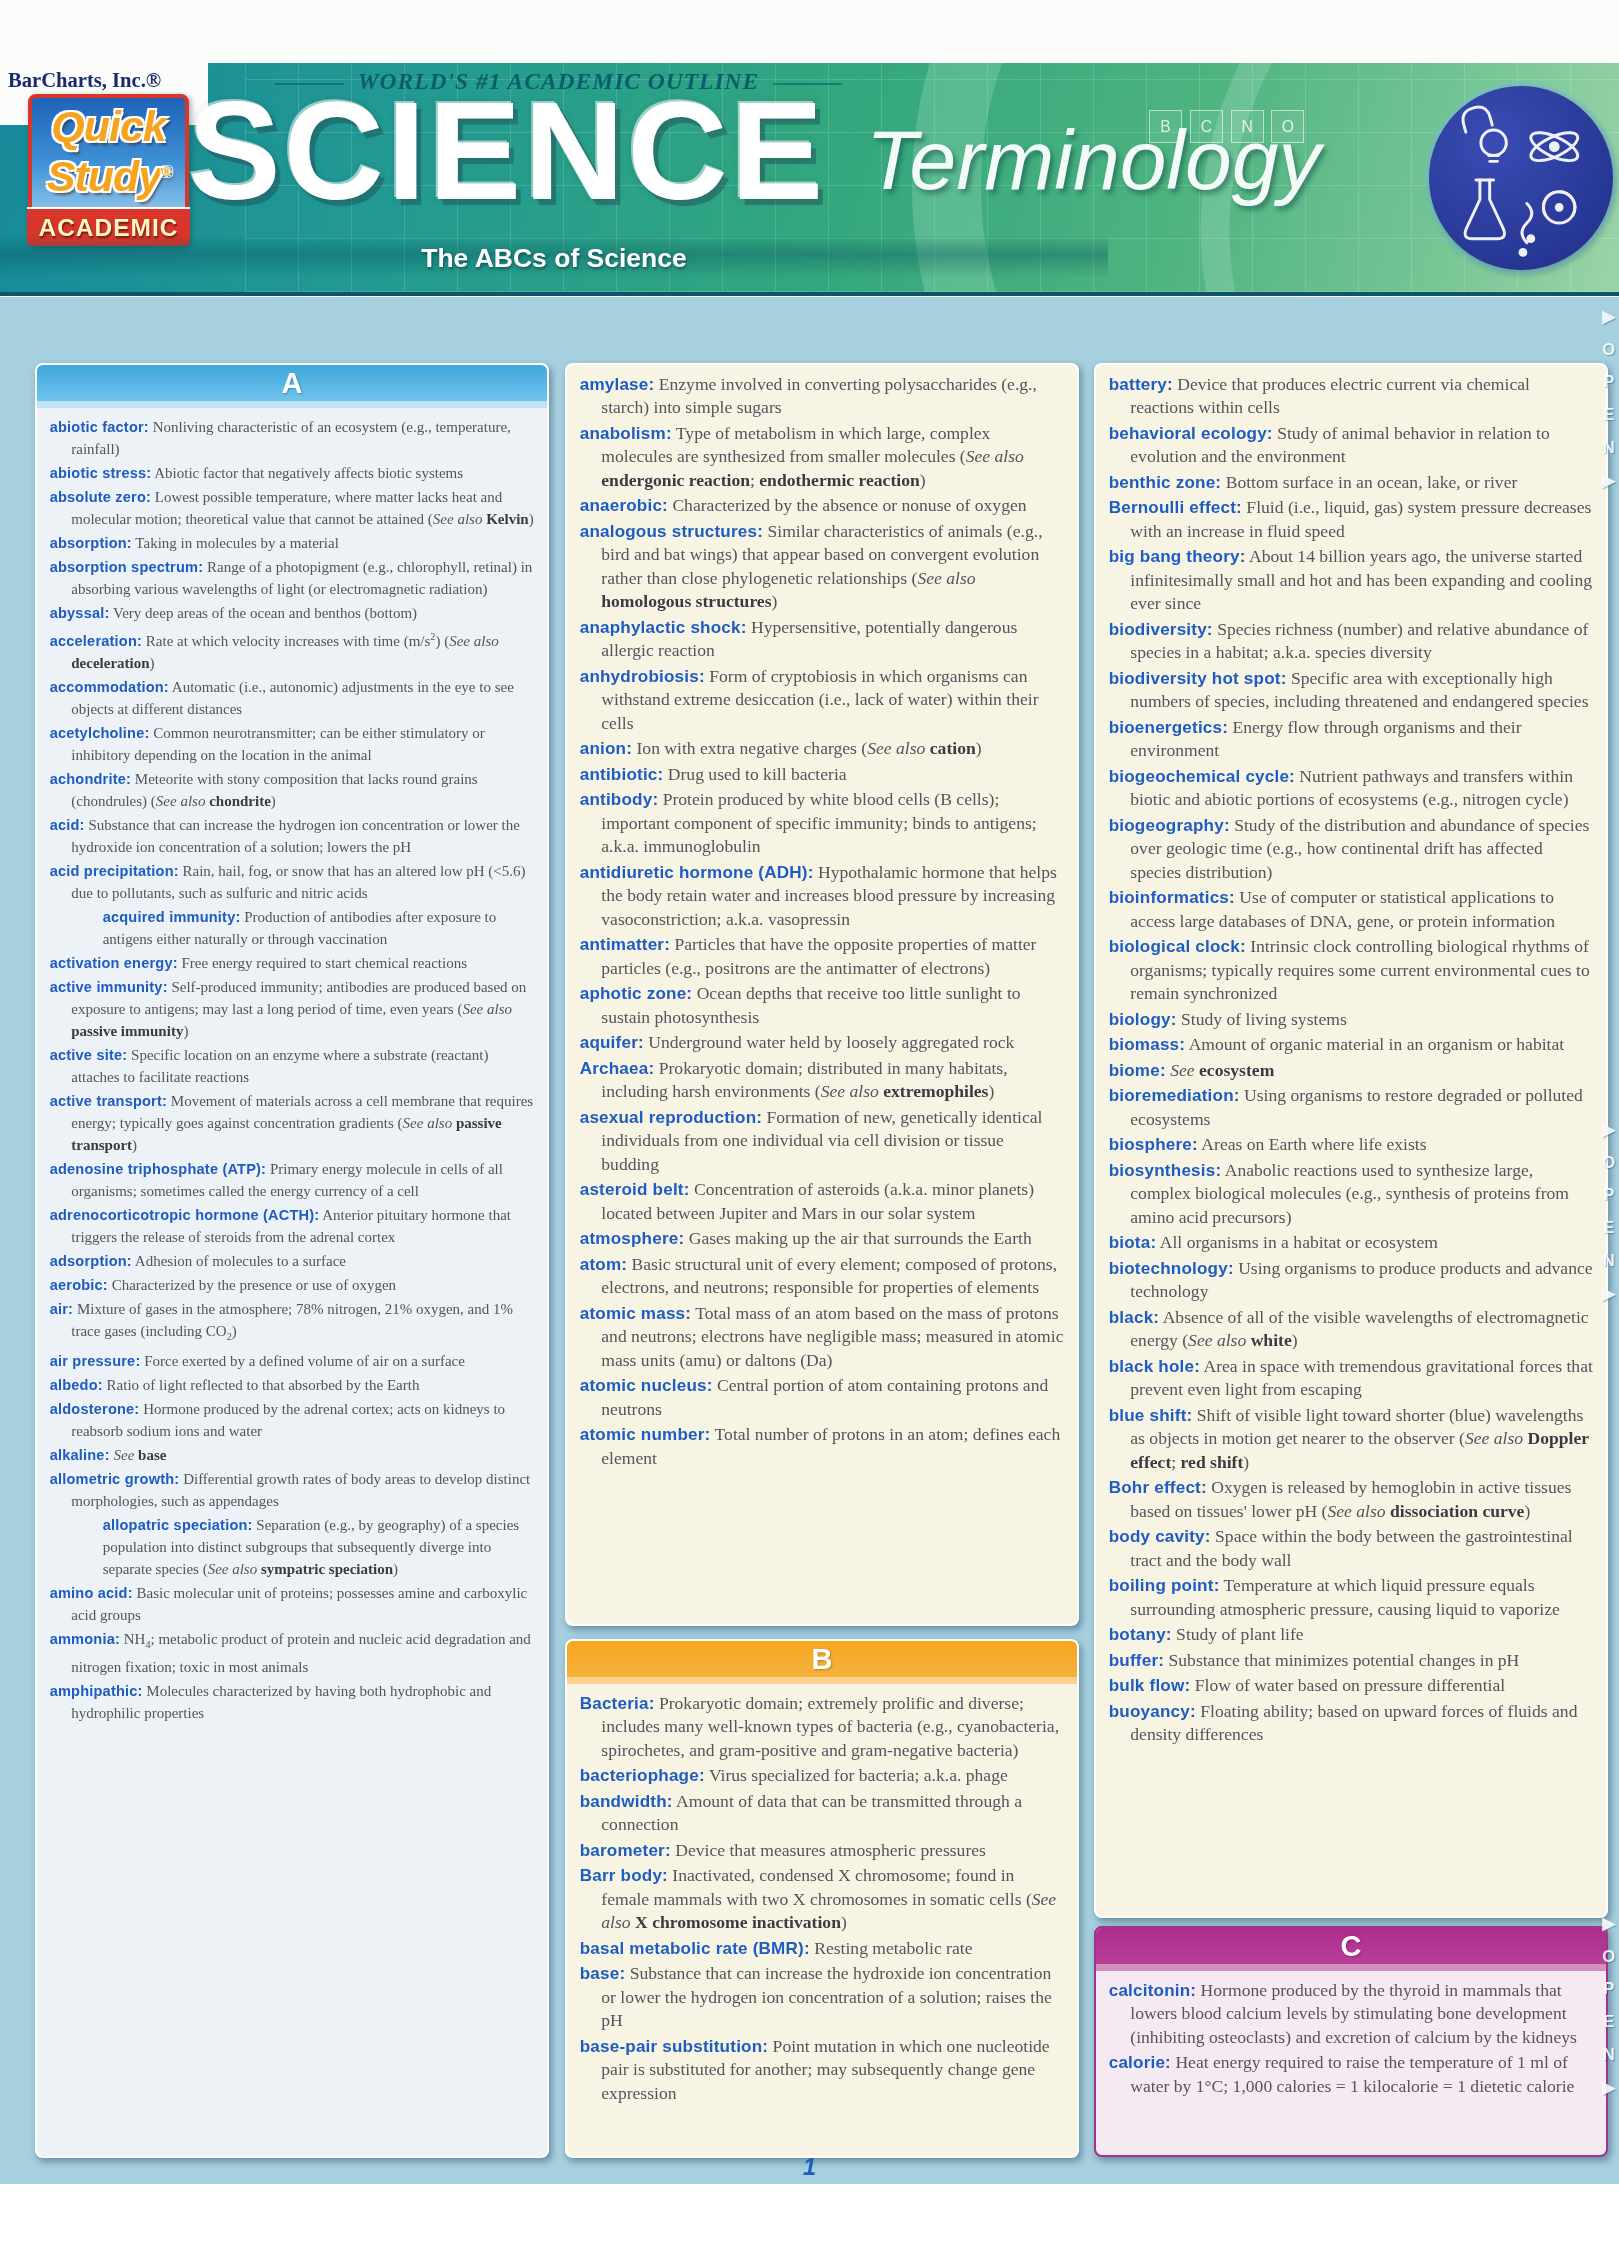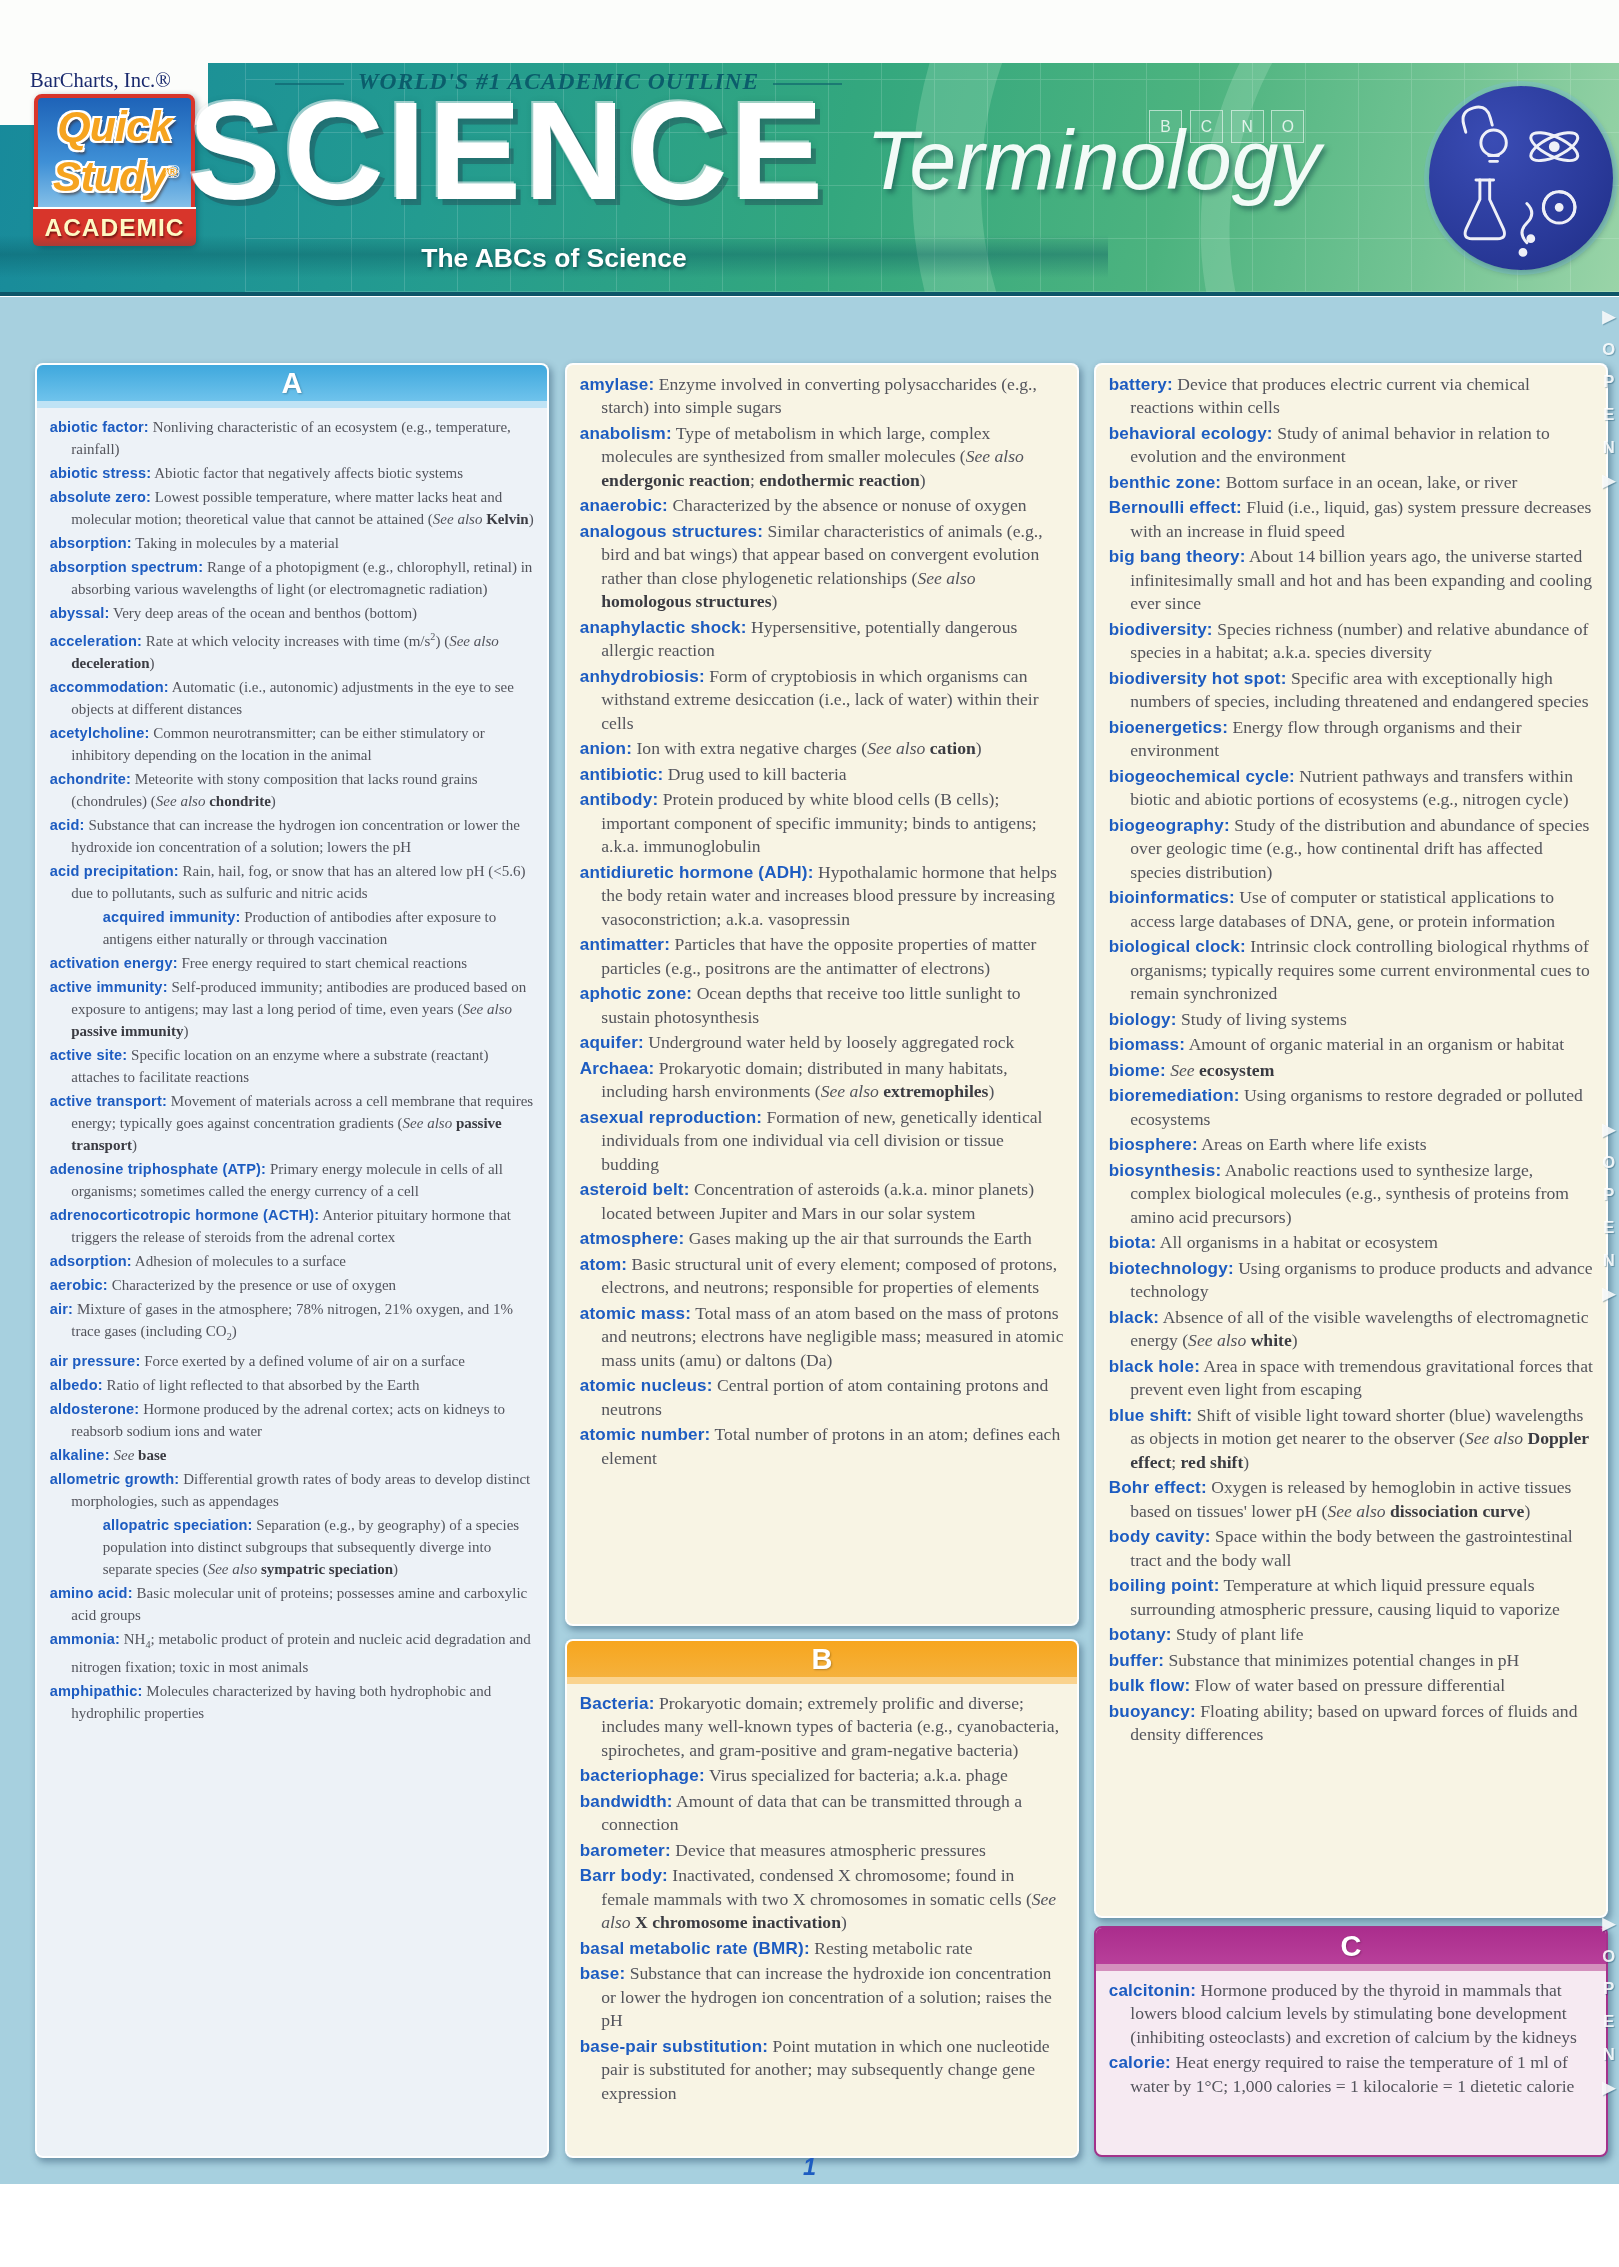--- a/index.html
+++ b/index.html
@@ -18,28 +18,28 @@
     background-image:
       repeating-linear-gradient(0deg, rgba(255,255,255,.9) 0 1px, transparent 1px 53px),
       repeating-linear-gradient(90deg, rgba(255,255,255,.9) 0 1px, transparent 1px 53px);
   }
   .swoosh1{position:absolute;right:-176px;top:-255px;width:745px;height:745px;border-radius:50%;
     border:69px solid rgba(200,240,210,.22);}
   .swoosh2{position:absolute;right:-59px;top:-118px;width:412px;height:549px;border-radius:50%;
     border:29px solid rgba(230,250,235,.18);transform:rotate(18deg);}
   .top-strip{position:absolute;left:0;top:0;width:100%;height:63px;background:#fcfdfb;}
   .top-strip-left{position:absolute;left:0;top:0;width:208px;height:125px;background:#fcfdfb;border-bottom-right-radius:13.7px;}
-  .publisher{position:absolute;left:30px;top:69px;font-family:"Liberation Serif",serif;
-    font-weight:normal;font-size:20.6px;color:#1a2a6e;}
+  .publisher{position:absolute;left:8px;top:69px;font-family:"Liberation Serif",serif;
+    font-weight:bold;font-size:20.6px;color:#1a2a6e;}
   .tagline{position:absolute;left:0;top:68px;width:1117px;text-align:center;
     font-family:"Liberation Serif",serif;font-style:italic;font-weight:bold;
     font-size:23.5px;color:#0b5d6b;letter-spacing:1px;}
   .tagline::before,.tagline::after{content:"";display:inline-block;width:69px;height:2px;background:#0b5d6b;vertical-align:middle;margin:0 13.7px;opacity:.6;}
   
-  .qs-logo{position:absolute;left:34px;top:94px;width:153px;border:4.9px solid #d8352b;border-radius:7.8px;
+  .qs-logo{position:absolute;left:28px;top:94px;width:153px;border:4.9px solid #d8352b;border-radius:7.8px;
     background:linear-gradient(180deg,#1e63b8 0%,#3f90d6 45%,#b9e4f6 100%);
     box-shadow:2px 2.9px 5.9px rgba(0,40,60,.4);text-align:center;padding:5.9px 0 0 0;}
   .qs-line{font-family:"Liberation Sans",sans-serif;font-weight:bold;font-style:italic;
     font-size:43px;line-height:45px;color:#f6a41f;
     text-shadow:-2px -2px 0 #fff,2px -2px 0 #fff,-2px 2px 0 #fff,2px 2px 0 #fff,2.9px 3.9px 2.9px rgba(60,20,0,.55);
     letter-spacing:-1px;}
   .qs-reg{font-size:13.7px;vertical-align:super;}
   .qs-badge{margin:7.8px -4.9px -4.9px -4.9px;background:#d8352b;border-top:2.9px solid #fff;
     border-bottom-left-radius:4.9px;border-bottom-right-radius:4.9px;
     font-family:"Liberation Sans",sans-serif;font-weight:bold;font-size:24.5px;line-height:37px;

